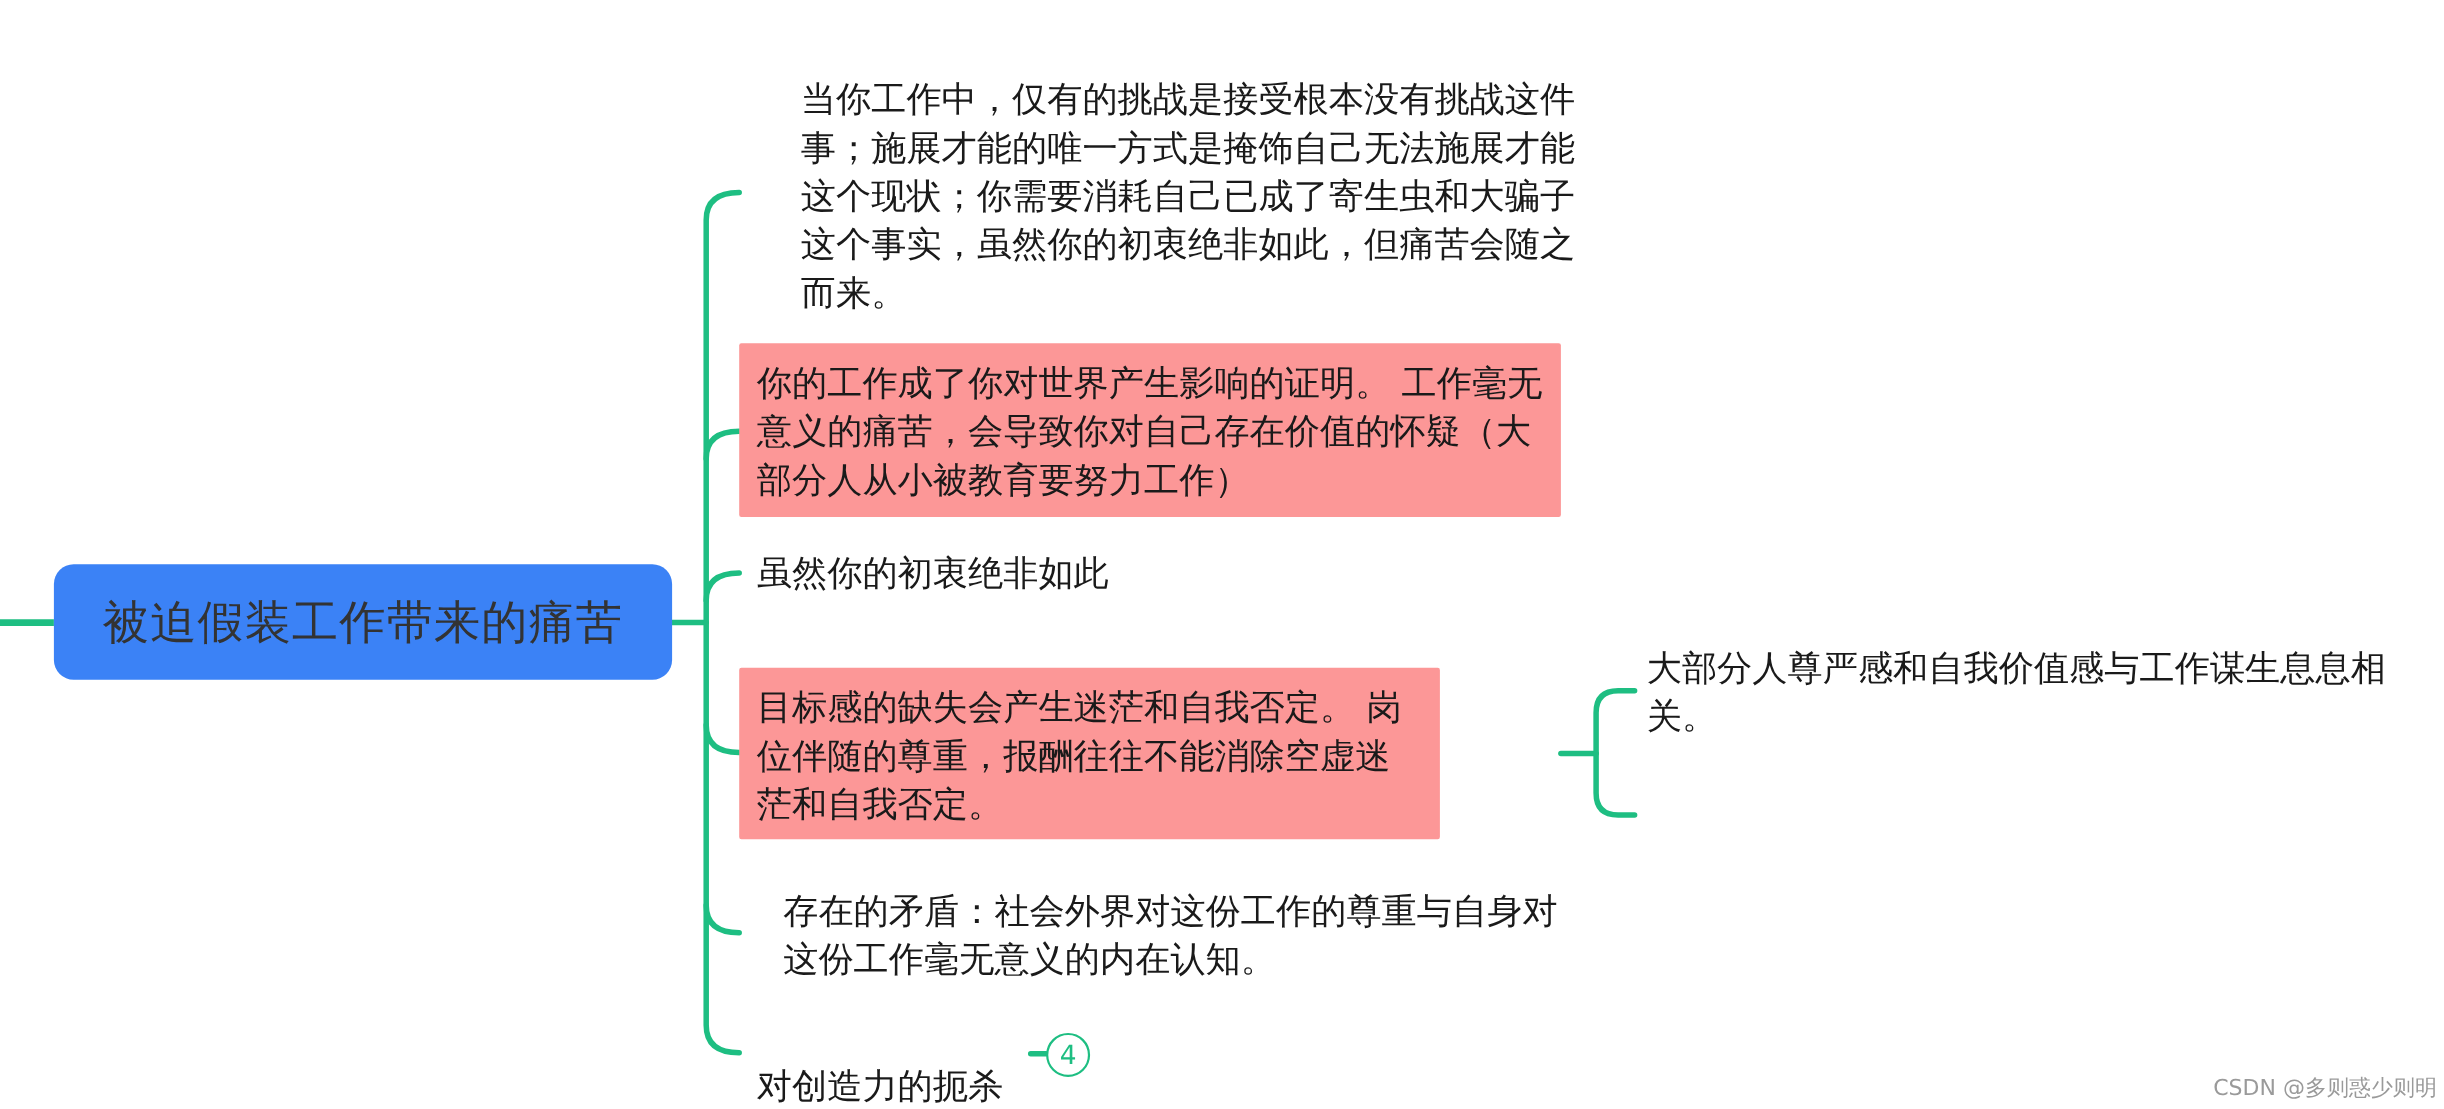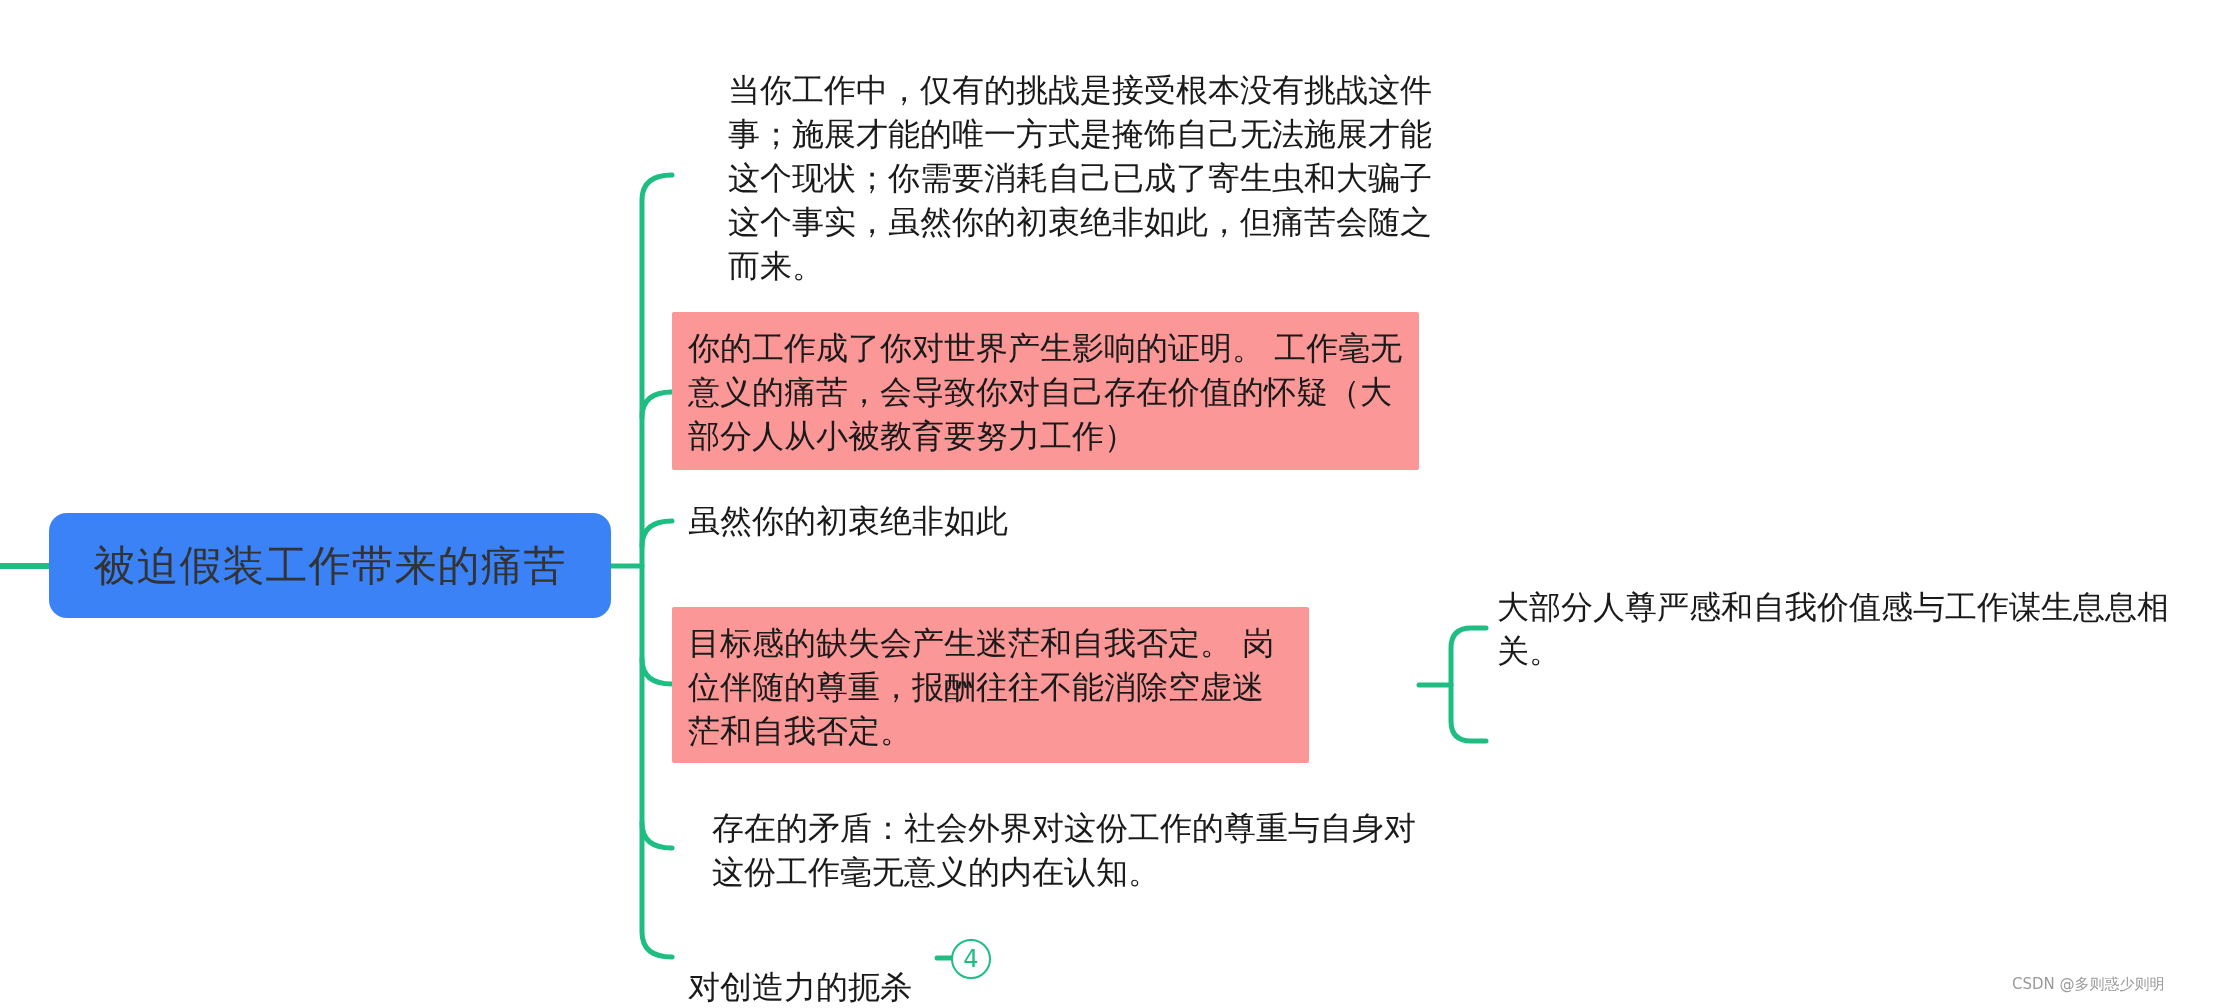--- a/index.html
+++ b/index.html
@@ -83,21 +83,21 @@
       justify-content: center;
       color: #1ebe82;
       font-size: 24px;
       line-height: 1;
       cursor: pointer;
     }
     .watermark {
       position: absolute;
       left: 2012px;
       top: 975px;
-      font-size: 15px;
+      font-size: 20px;
       color: #9a9a9a;
       white-space: nowrap;
     }
   </style>
 </head>
 <body>
 
 <div class="canvas">
 
   <svg class="connectors" viewBox="0 0 2222 1008" xmlns="http://www.w3.org/2000/svg">

